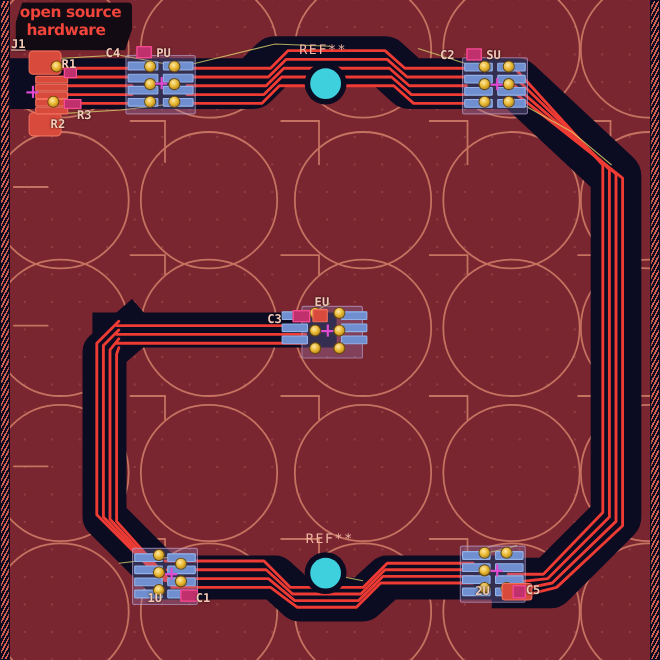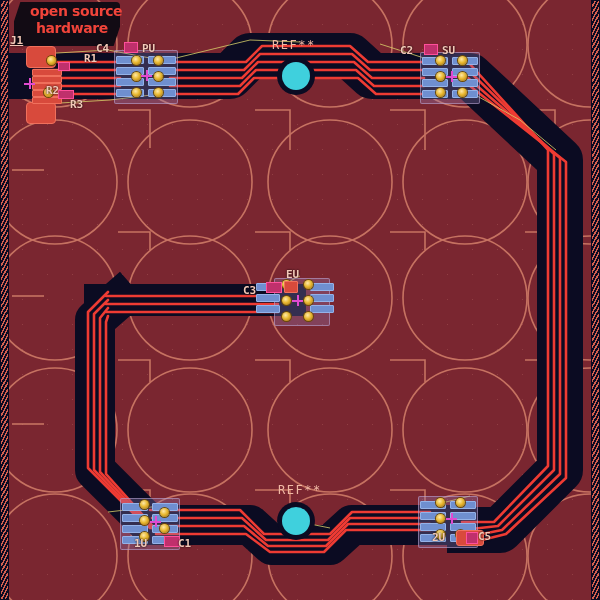--- a/index.html
+++ b/index.html
@@ -117,21 +117,20 @@
     background:#120b14;
     clip-path:polygon(6% 0,100% 0,100% 56%,94% 100%,0 100%,0 44%);
     border-radius:4px;
   }
   .oshw-t1,.oshw-t2{
     position:absolute;left:4px;
     color:#f1443a;font-weight:bold;
     font-family:"DejaVu Sans", sans-serif;
     letter-spacing:-0.4px;
     white-space:nowrap;
-    padding-left:12px;
   }
   .oshw-t1{top:1px;font-size:14px;}
   .oshw-t2{top:18px;left:10px;font-size:14px;text-align:center;}
 </style>
 </head>
 <body>
 
 <div id="board">
 
   <div class="dotgrid"></div>
@@ -376,22 +375,22 @@
     <div class="oshw-t2">hardware</div>
   </div>
 
 
   <div class="ref-big" style="left:272px;top:38px;">REF**</div>
 
   <div class="ref-big" style="left:278px;top:483px;">REF**</div>
 
 
   <div class="refdes" style="left:10px;top:34px;text-decoration:underline;">J1</div>
-  <div class="refdes" style="left:56px;top:52px;margin-left:28px;">R1</div>
-  <div class="refdes" style="left:46px;top:84px;">R2</div>
+  <div class="refdes" style="left:56px;top:52px;">R1</div>
+  <div class="refdes" style="left:46px;top:106px;">R2</div>
   <div class="refdes" style="left:70px;top:98px;">R3</div>
   <div class="refdes" style="left:96px;top:42px;">C4</div>
   <div class="refdes" style="left:142px;top:42px;">PU</div>
   <div class="refdes" style="left:400px;top:44px;">C2</div>
   <div class="refdes" style="left:442px;top:44px;">SU</div>
   <div class="refdes" style="left:243px;top:284px;">C3</div>
   <div class="refdes" style="left:286px;top:268px;">EU</div>
   <div class="refdes" style="left:134px;top:537px;">1U</div>
   <div class="refdes" style="left:178px;top:537px;">C1</div>
   <div class="refdes" style="left:432px;top:531px;">2U</div>

